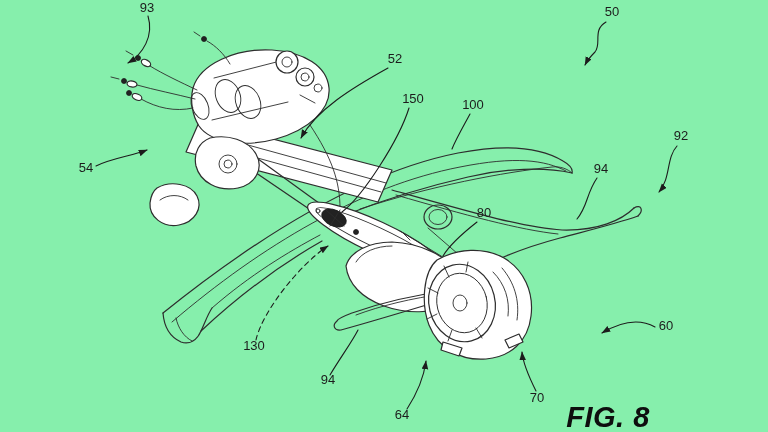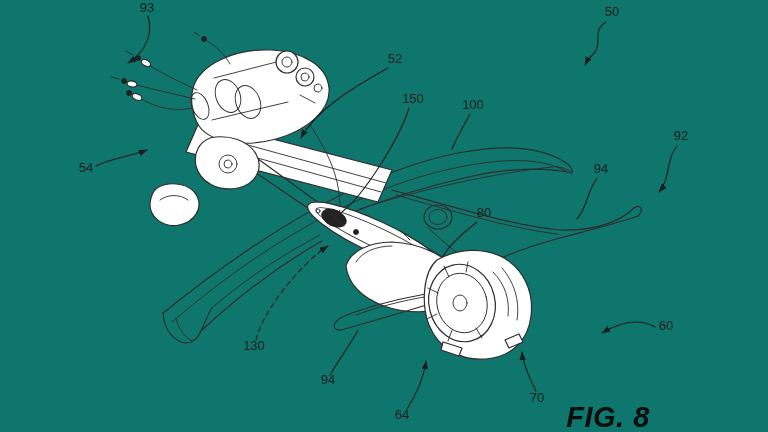--- a/index.html
+++ b/index.html
@@ -1,16 +1,16 @@
 <!DOCTYPE html>
 <html><head>
 <meta charset="utf-8">
 <style>
   html,body{margin:0;padding:0;background:#ffffff;}
-  .page{position:relative;width:768px;height:432px;background:#0f766e;overflow:hidden;
+  .page{position:relative;width:768px;height:432px;background:#86efac;overflow:hidden;
         font-family:"Liberation Sans",sans-serif;}
   svg{display:block;}
   .draw{stroke:#2d2d2d;fill:none;stroke-width:1.2;stroke-linecap:round;stroke-linejoin:round;}
   .draw-thin{stroke:#2d2d2d;fill:none;stroke-width:0.9;stroke-linecap:round;stroke-linejoin:round;}
   .draw-fill{stroke:#2d2d2d;fill:#ffffff;stroke-width:1.2;stroke-linejoin:round;}
   .dark-fill{stroke:#1c1c1c;fill:#222222;stroke-width:0.8;}
   .leader{stroke:#1c1c1c;fill:none;stroke-width:1.1;stroke-linecap:round;}
   .leader.dashed{stroke-dasharray:5 4;}
   .ref-num{font:13px "Liberation Sans",sans-serif;fill:#1c1c1c;text-anchor:middle;}
   .fig-caption{font:italic 700 29px "Liberation Sans",sans-serif;fill:#0e0e0e;

